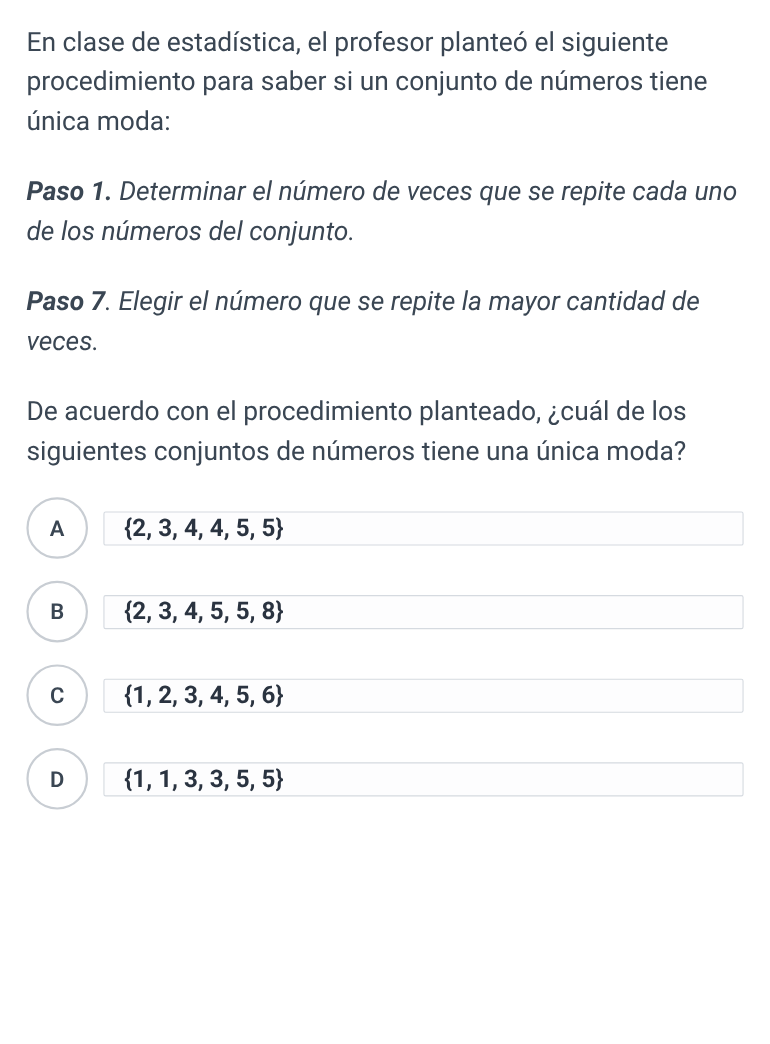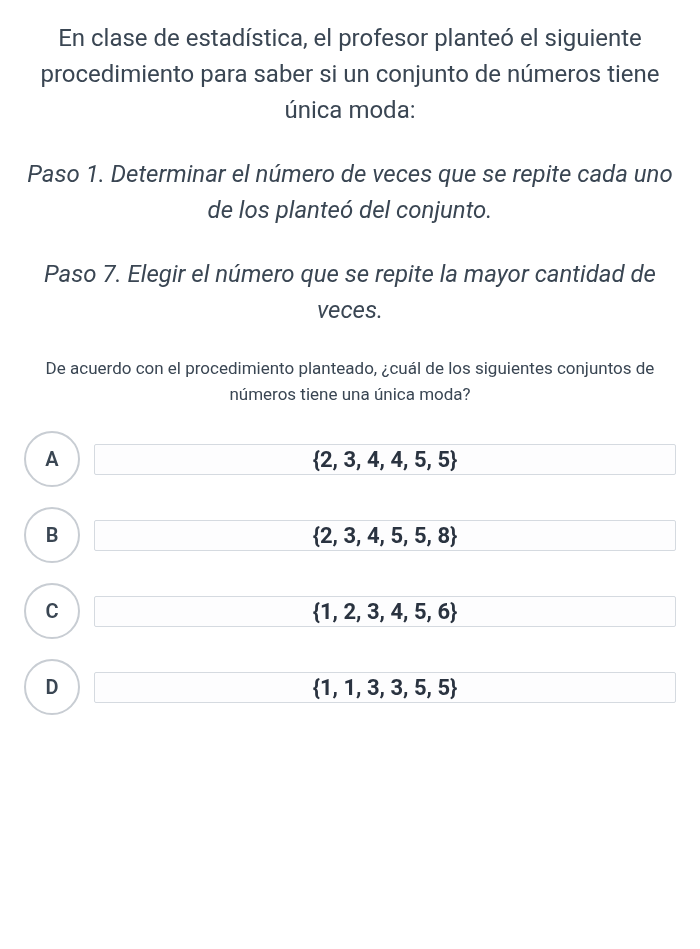--- a/index.html
+++ b/index.html
@@ -1,19 +1,18 @@
 <!DOCTYPE html>
 <html><head>
   <meta charset="utf-8">
   <style>
     * {
       margin: 0;
       padding: 0;
       box-sizing: border-box;
-      text-align: center;
     }
     body {
       font-family: -apple-system, BlinkMacSystemFont, 'Segoe UI', Roboto, Helvetica, Arial, sans-serif;
       background: #ffffff;
       padding: 20px 24px;
       color: #3a4653;
       width: 700px;
     }
     .intro-text {
       font-size: 24px;
@@ -22,24 +21,24 @@
       margin-bottom: 28px;
     }
     .step {
       font-size: 24px;
       line-height: 1.5;
       color: #3a4653;
       font-style: italic;
       margin-bottom: 28px;
     }
     .step-label {
-      font-weight: 400;
+      font-weight: 700;
     }
     .question-text {
-      font-size: 17px;
+      font-size: 24px;
       line-height: 1.5;
       color: #3a4653;
       margin-bottom: 24px;
     }
     .options {
       display: flex;
       flex-direction: column;
       gap: 20px;
     }
     .option {
@@ -73,21 +72,21 @@
       background: #fdfdfe;
       cursor: pointer;
     }
   </style>
 </head>
 <body>
 
 <p class="intro-text">En clase de estadística, el profesor planteó el siguiente procedimiento para saber si un conjunto de números tiene única moda:</p>
 
 <p class="step">
-  <span class="step-label">Paso 1.</span><span> Determinar el número de veces que se repite cada uno de los planteó del conjunto.</span>
+  <span class="step-label">Paso 1.</span><span> Determinar el número de veces que se repite cada uno de los números del conjunto.</span>
 </p>
 
 <p class="step">
   <span class="step-label">Paso 7</span><span>. Elegir el número que se repite la mayor cantidad de veces.</span>
 </p>
 
 <p class="question-text">De acuerdo con el procedimiento planteado, ¿cuál de los siguientes conjuntos de números tiene una única moda?</p>
 
 <div class="options">
   <div class="option">

